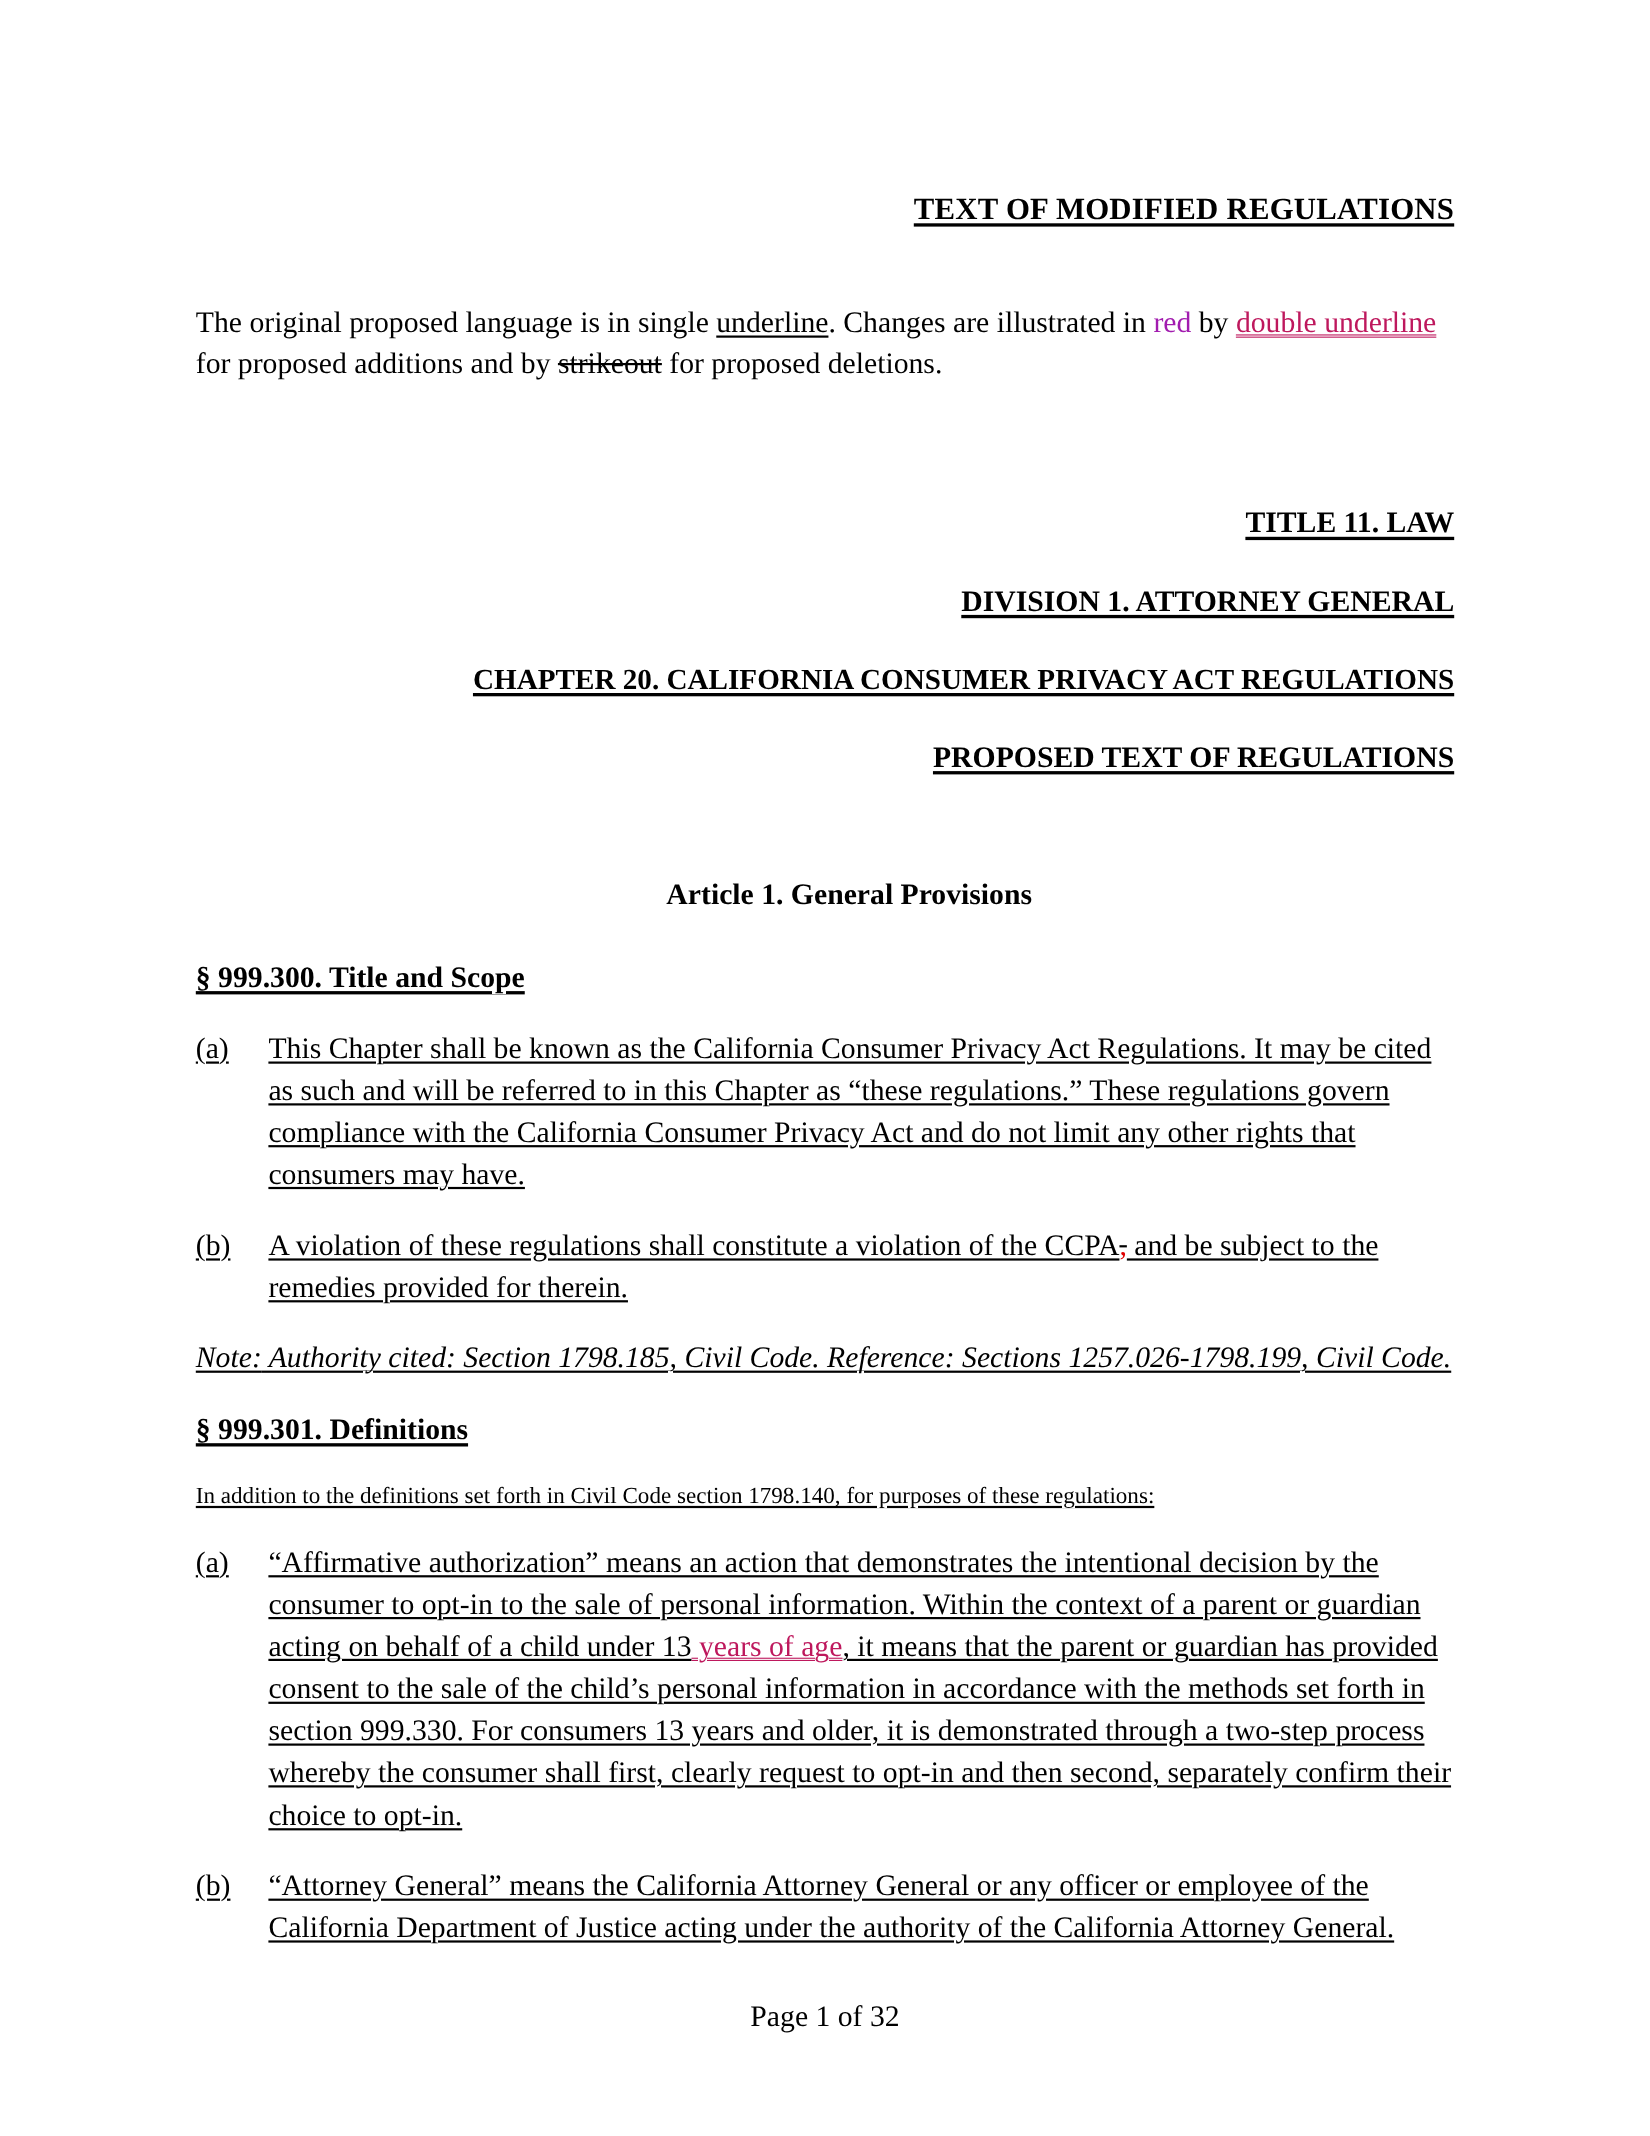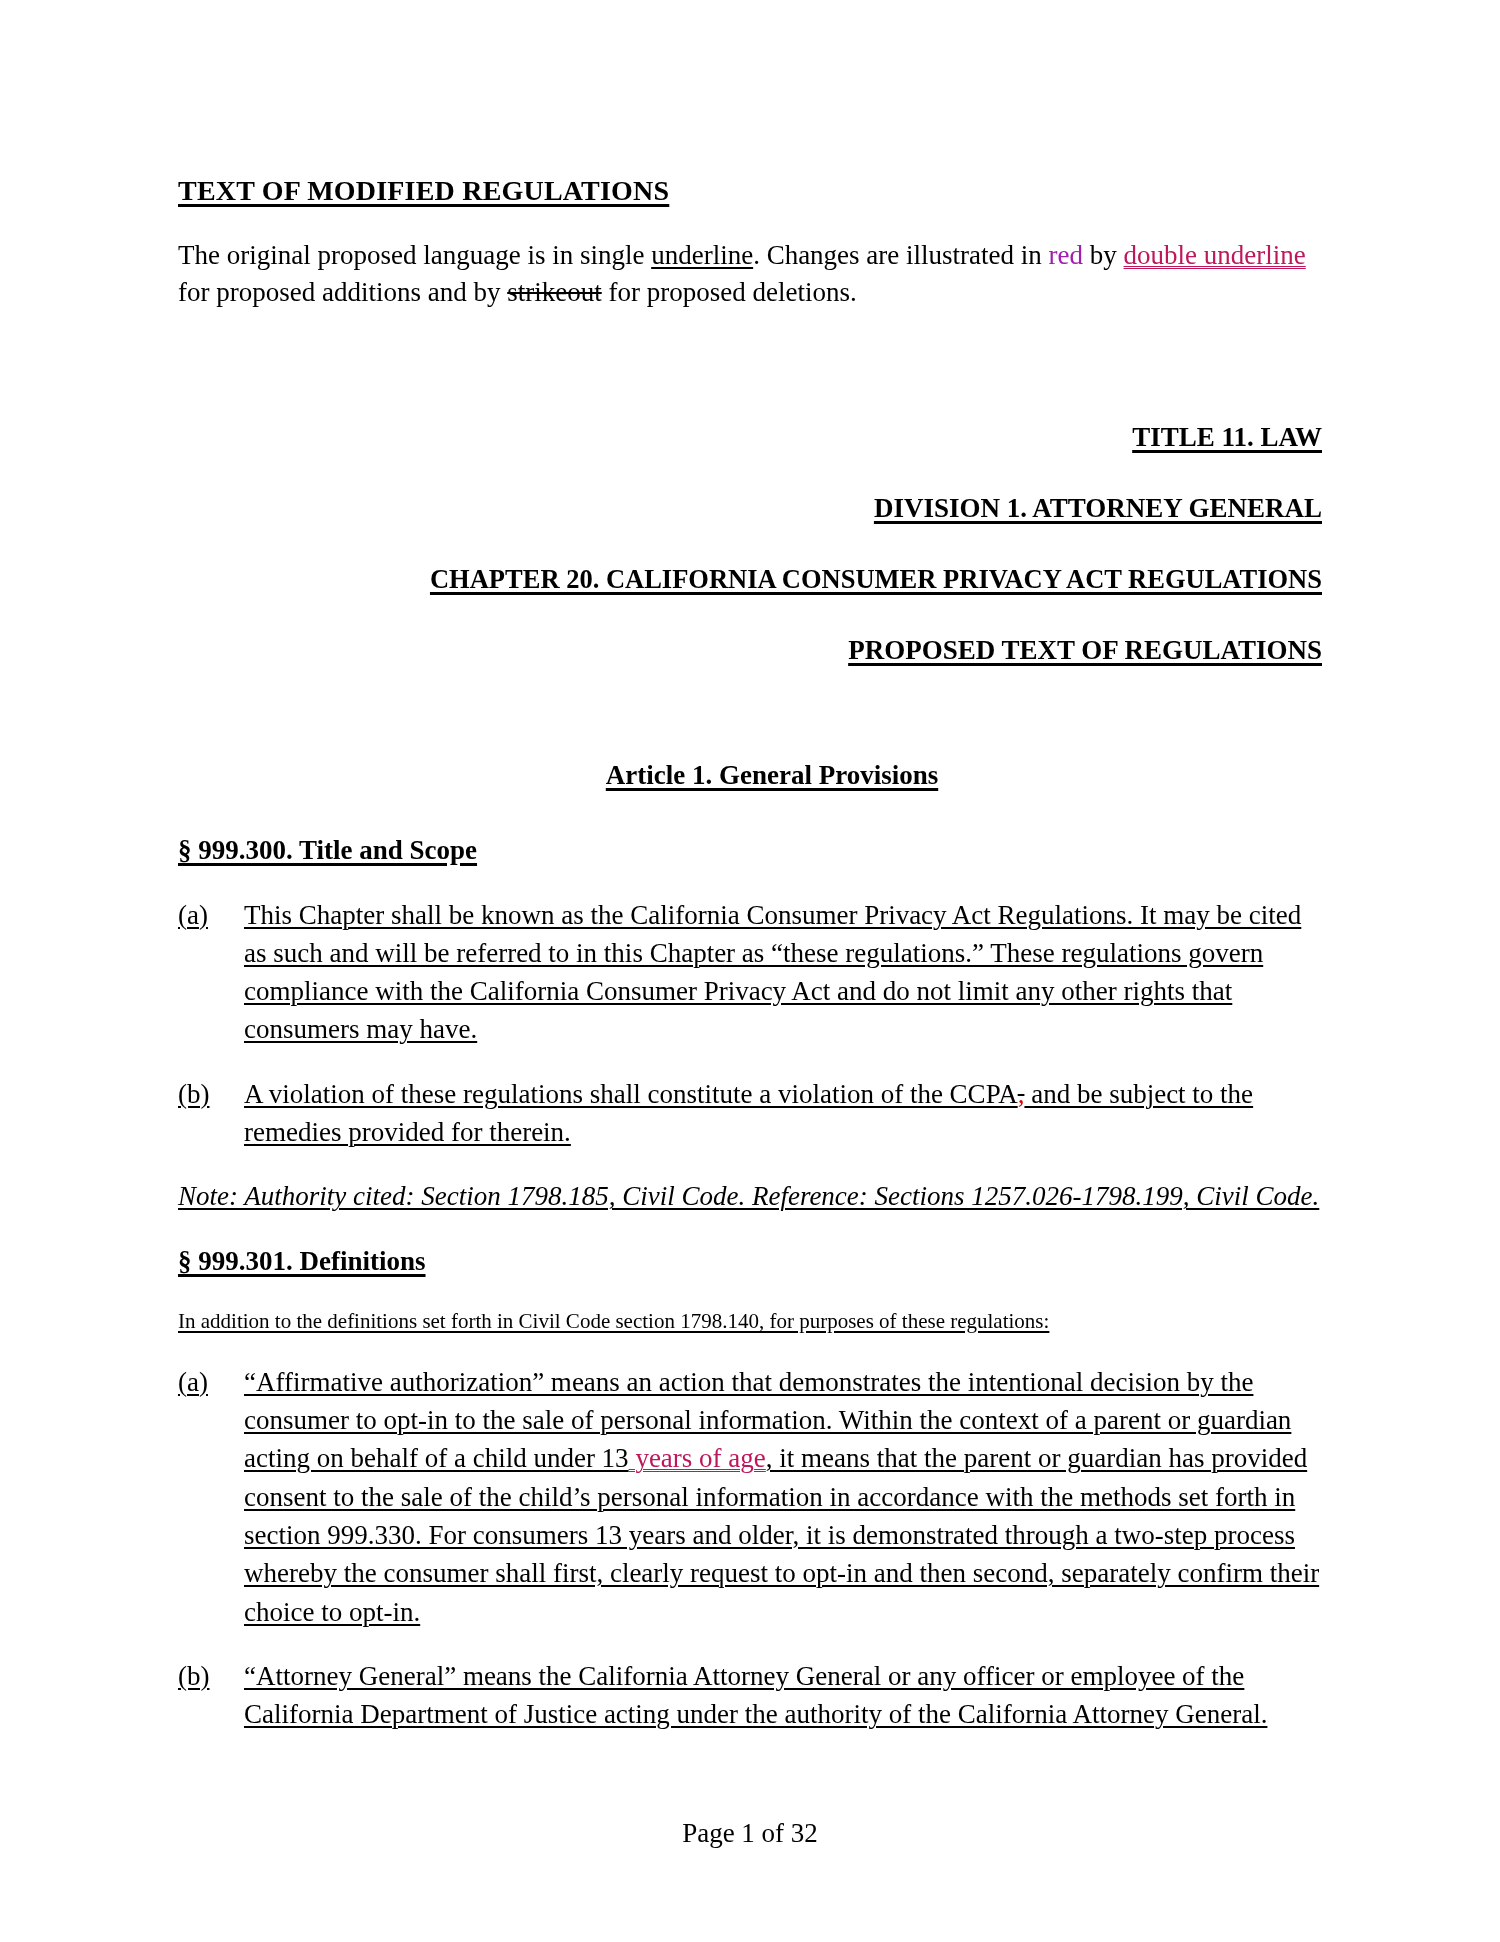--- a/index.html
+++ b/index.html
@@ -20,25 +20,25 @@
     padding: 0;
     overflow: hidden;
   }
   .content {
     position: absolute;
     left: 178px;
     top: 175px;
     width: 1144px;
   }
   .doc-title {
-    text-align: left;
+    text-align: right;
     font-weight: bold;
     font-size: 28px;
     letter-spacing: 0.2px;
-    margin: 0 0 30px 0;
+    margin: 0 0 68px 0;
   }
   .doc-title span {
     text-decoration: underline;
     text-underline-offset: 4px;
     text-decoration-thickness: 2.5px;
   }
   .intro {
     font-size: 27px;
     line-height: 1.38;
     text-align: left;
@@ -58,21 +58,20 @@
   .chapter-heading {
     font-size: 26.5px;
   }
   .article-heading {
     text-align: center;
     font-weight: bold;
     font-size: 27px;
     margin: 94px 0 44px 0;
   }
   .article-heading span {
-    text-decoration: underline;
     text-underline-offset: 4px;
     text-decoration-thickness: 2.5px;
     margin-left: 44px;
   }
   .section-heading {
     font-weight: bold;
     font-size: 27px;
     margin: 0 0 30px 0;
   }
   .section-heading span {

